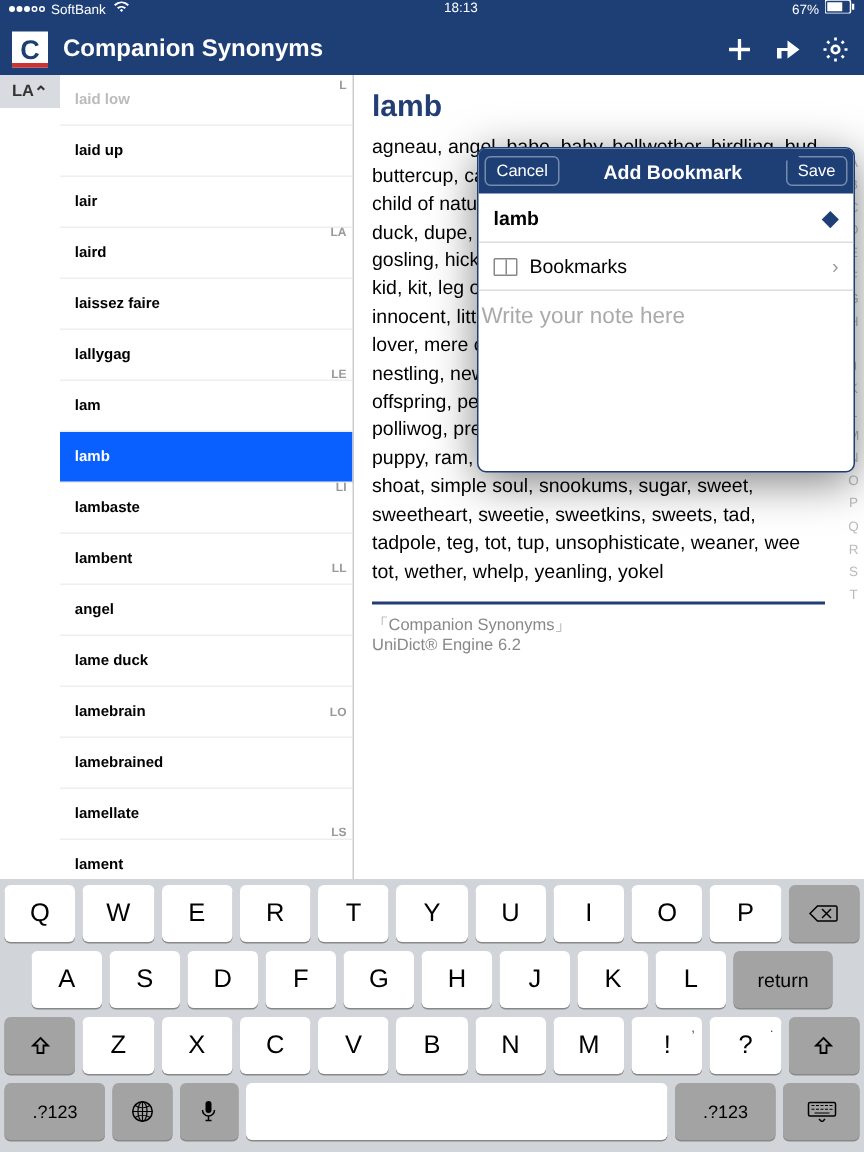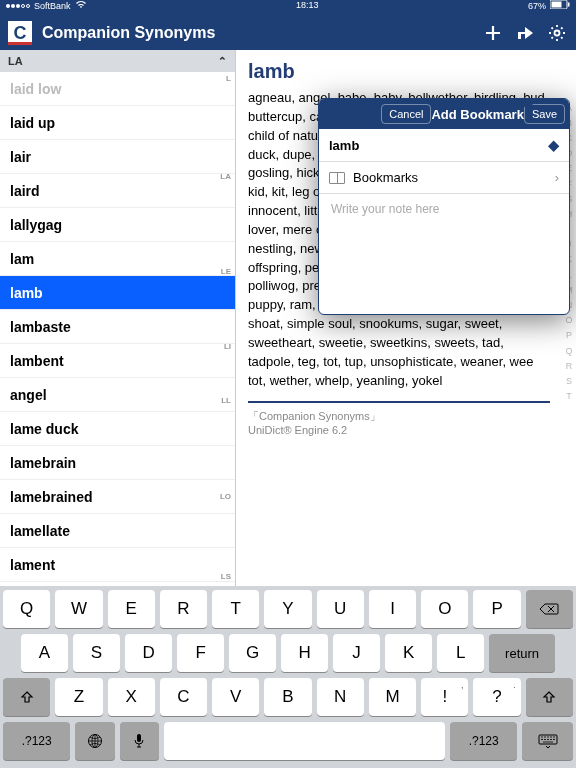--- a/index.html
+++ b/index.html
@@ -8,43 +8,43 @@
 .status .left,.status .right{display:flex;align-items:center;gap:4px}
 .dots{display:flex;gap:1px}
 .dot{width:4px;height:4px;border-radius:50%;background:#fff}
 .dot.empty{background:transparent;border:0.5px solid #fff}
 .header{height:34px;background:#1d3f75;display:flex;align-items:center;padding:0 8px;color:#fff;gap:10px}
 .logo{width:24px;height:24px;background:#fff;color:#1d3f75;font-weight:bold;font-size:18px;display:flex;align-items:center;justify-content:center;position:relative}
 .logo::after{content:"";position:absolute;bottom:0;left:0;right:0;height:3px;background:#c33}
 .title{font-size:16px;font-weight:600;flex:1}
 .hicon{width:22px;display:flex;align-items:center;justify-content:center;cursor:pointer}
 .main{height:536px;display:flex;background:#fff;position:relative}
-.sidebar{width:236px;border-right:1px solid #ccc;display:flex;flex-direction:column}
+.sidebar{width:236px;border-right:1px solid #ccc;display:flex;flex-direction:row}
 .sb-head{height:22px;background:#d8dce0;display:flex;align-items:center;justify-content:space-between;padding:0 8px;font-size:11px;font-weight:bold;color:#333}
 .sb-list{flex:1;overflow:hidden;position:relative}
-.sb-item{height:34px;display:flex;align-items:center;padding:0 10px;font-size:14px;font-weight:bold;border-bottom:1px solid #eee;cursor:pointer}
+.sb-item{height:34px;display:flex;align-items:center;padding:0 10px;font-size:10px;font-weight:bold;border-bottom:1px solid #eee;cursor:pointer}
 .sb-item.dim{color:#bbb}
 .sb-item.sel{background:#0a60ff;color:#fff}
 .marks{position:absolute;right:2px;top:0;bottom:0;width:18px;pointer-events:none}
 .mark{position:absolute;right:2px;font-size:8px;color:#999;font-weight:bold}
 .content{flex:1;padding:10px 26px 10px 12px;overflow:hidden;position:relative}
 .hw{font-size:20px;font-weight:bold;color:#233d75;margin-bottom:6px}
 .syns{font-size:13px;line-height:1.45;color:#000}
 .src{border-top:2px solid #233d75;margin-top:10px;padding-top:6px;font-size:11px;color:#888}
 .az{position:absolute;right:0;top:50px;bottom:182px;width:14px;display:flex;flex-direction:column;justify-content:space-around;align-items:center}
 .az span{font-size:9px;color:#bbb}
 .pop{position:absolute;right:6px;top:48px;width:252px;background:#fff;border-radius:6px;box-shadow:0 6px 30px rgba(0,0,0,0.5);border:1px solid #1d3f75;z-index:50;overflow:hidden}
 .pop::before{content:"";position:absolute;top:-8px;right:34px;border:8px solid transparent;border-bottom-color:#1d3f75}
-.pop-h{height:30px;background:#1d3f75;color:#fff;display:flex;align-items:center;justify-content:flex-end;padding:0 4px;font-size:13px}
+.pop-h{height:30px;background:#1d3f75;color:#fff;display:flex;align-items:center;justify-content:space-between;padding:0 4px;font-size:13px}
 .pop-btn{font-size:11px;padding:3px 7px;border:1px solid rgba(255,255,255,0.4);border-radius:4px;cursor:pointer}
 .pop-title{font-weight:600}
 .pop-row{display:flex;align-items:center;padding:8px 10px;border-bottom:1px solid #ddd;font-size:13px}
 .pop-row.first{font-weight:bold;justify-content:space-between}
 .pop-row .ricon{color:#999}
-.pop-note{padding:8px 12px;font-size:12px;color:#aaa;height:120px}
+.pop-note{padding:8px 2px;font-size:15px;color:#aaa;height:120px}
 .pin{color:#1d3f75;font-size:14px}
 .bookicon{width:16px;height:12px;border:1px solid #888;border-radius:1px;margin-right:8px;position:relative}
 .bookicon::after{content:"";position:absolute;left:50%;top:0;bottom:0;width:1px;background:#888}
 .kb{height:182px;background:#d1d4d9;padding:4px 3px;display:flex;flex-direction:column;gap:6px}
 .krow{display:flex;gap:5px;justify-content:center}
 .key{background:#fff;border-radius:4px;box-shadow:0 1px 0 #888;height:38px;display:flex;align-items:center;justify-content:center;font-size:17px;flex:1;cursor:pointer;position:relative}
 .key.fn{background:#a3a3a3;font-size:13px}
 .key.sp{flex:5}
 .key.ret{flex:1.4;font-size:13px}
 .key.shift{flex:1.3}
@@ -121,20 +121,21 @@
           <div class="mark" style="top: 195px; padding-left: 28px;">LE</div>
           <div class="mark" style="top: 270px;">LI</div>
           <div class="mark" style="top: 324px;">LL</div>
           <div class="mark" style="top: 420px;">LO</div>
           <div class="mark" style="top: 500px;">LS</div>
         </div>
     <div class="sb-item dim">laid low</div>
         <div class="sb-item">laid up</div>
         <div class="sb-item">lair</div>
         <div class="sb-item">laird</div>
+        <div class="sb-item">laissez faire</div>
         <div class="sb-item">lallygag</div>
         <div class="sb-item">lam</div>
         <div class="sb-item sel">lamb</div>
         <div class="sb-item">lambaste</div>
         <div class="sb-item">lambent</div>
         <div class="sb-item">angel</div>
         <div class="sb-item">lame duck</div>
         <div class="sb-item">lamebrain</div>
         <div class="sb-item">lamebrained</div>
         <div class="sb-item">lamellate</div>

